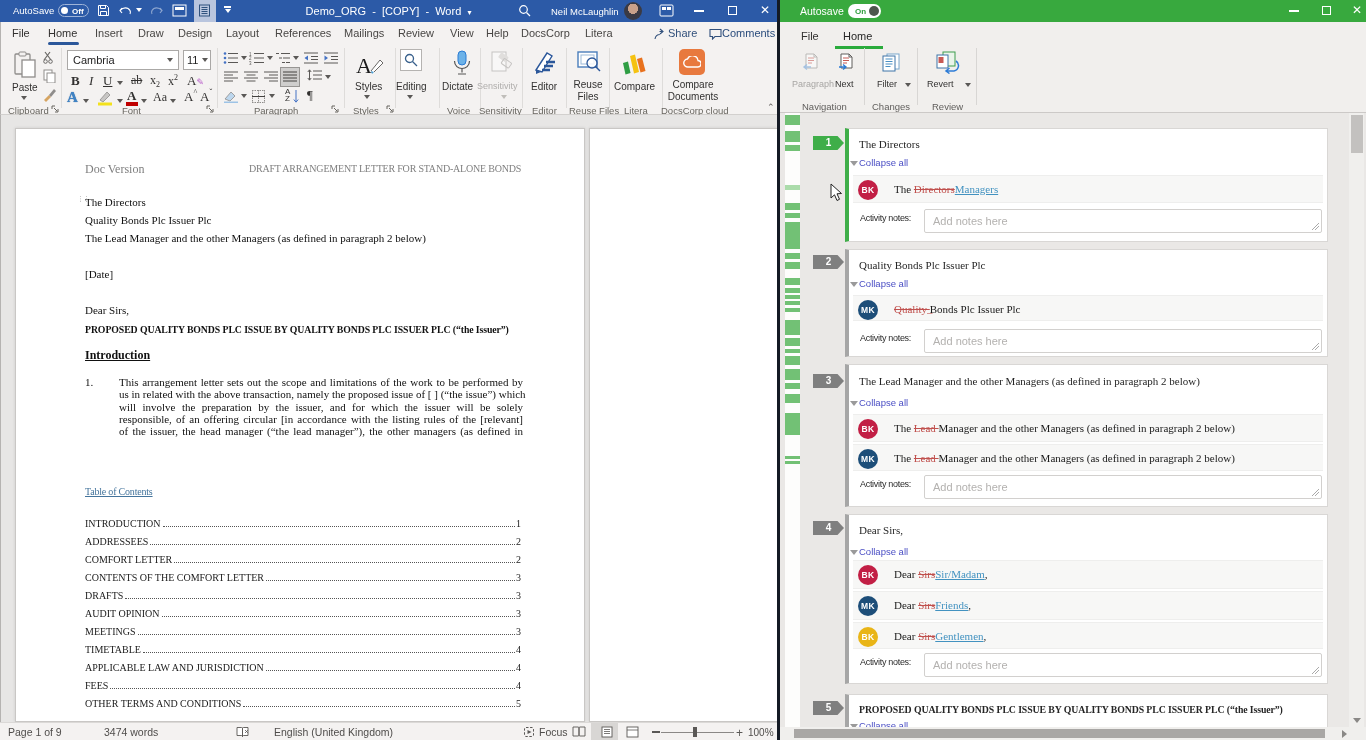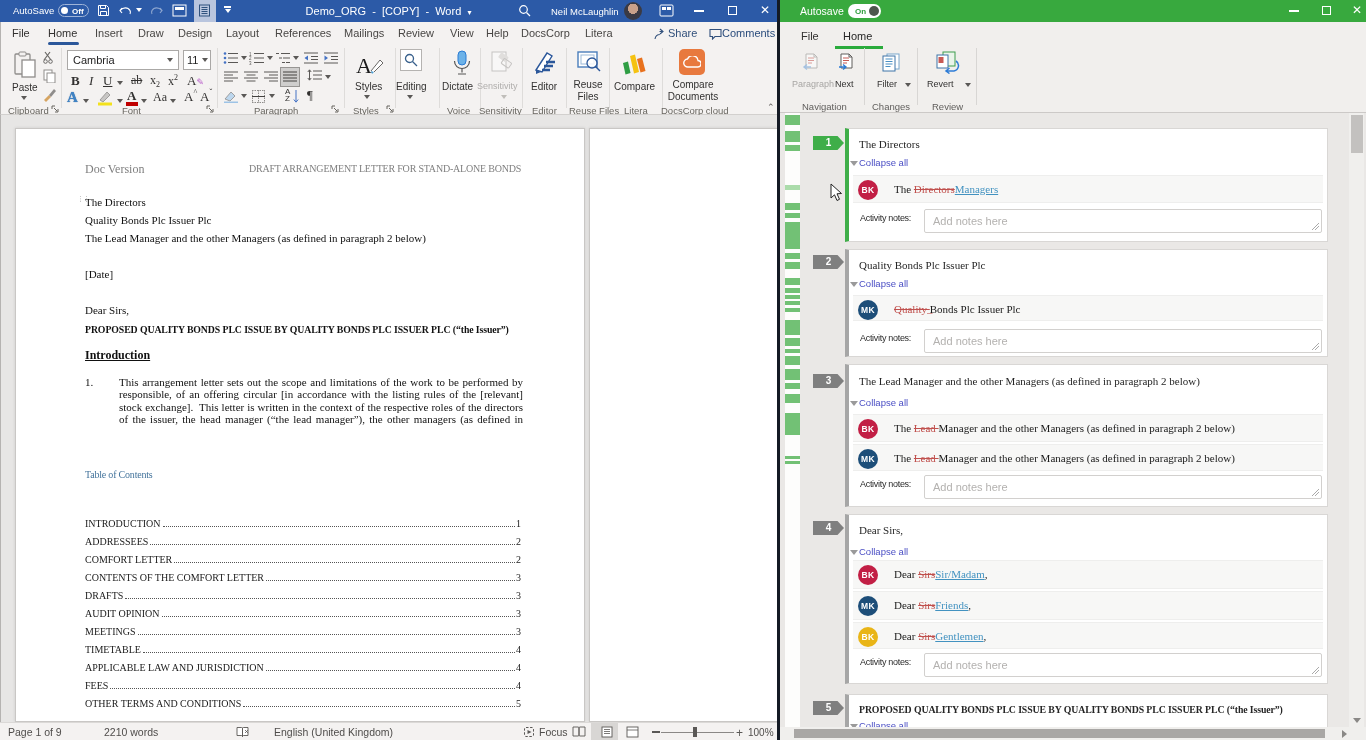--- a/index.html
+++ b/index.html
@@ -311,25 +311,26 @@
     <span class="t ser" style="left:84px;top:81px;font-size:11px;color:#111">The Directors</span>
     <span class="t ser" style="left:84px;top:99px;font-size:11px;color:#111">Quality Bonds Plc Issuer Plc</span>
     <span class="t ser" style="left:84px;top:117px;font-size:11px;color:#111">The Lead Manager and the other Managers (as defined in paragraph 2 below)</span>
     <span class="t ser" style="left:84px;top:153px;font-size:11px;color:#111">[Date]</span>
     <span class="t ser" style="left:84px;top:189px;font-size:11px;color:#111">Dear Sirs,</span>
     <span class="t ser" style="left:84px;top:209px;font-size:9.8px;letter-spacing:-.1px;font-weight:bold;color:#111">PROPOSED QUALITY BONDS PLC ISSUE BY QUALITY BONDS PLC ISSUER PLC (“the Issuer”)</span>
     <span class="t ser" style="left:84px;top:233px;font-size:12px;font-weight:bold;text-decoration:underline;color:#111">Introduction</span>
     <span class="t ser" style="left:84px;top:261px;font-size:11px;color:#111">1.</span>
     <div class="t ser" style="left:118px;top:261px;width:404px;font-size:11px;color:#111">
       <div style="height:12.3px;text-align:justify;text-align-last:justify;white-space:nowrap">This arrangement letter sets out the scope and limitations of the work to be performed by</div>
+      <div style="height:12.3px;text-align:justify;text-align-last:justify;white-space:nowrap">us in related with the above transaction, namely the proposed issue of [ ] (“the issue”) which</div>
+      <div style="height:12.3px;text-align:justify;text-align-last:justify;white-space:nowrap">will involve the preparation by the issuer, and for which the issuer will be solely</div>
       <div style="height:12.3px;text-align:justify;text-align-last:justify;white-space:nowrap">responsible, of an offering circular [in accordance with the listing rules of the [relevant]</div>
-      <div style="height:12.3px;text-align:justify;text-align-last:justify;white-space:nowrap">stock exchange].&nbsp; This letter is written in the context of the respective roles of the directors</div>
       <div style="height:12.3px;text-align:justify;text-align-last:justify;white-space:nowrap">of the issuer, the head manager (“the lead manager”), the other managers (as defined in</div>
     </div>
-    <span class="t ser" style="left:84px;top:354px;font-size:10px;letter-spacing:-.2px;color:#44749c;">Table of Contents</span>
+    <span class="t ser" style="left:84px;top:371px;font-size:10px;letter-spacing:-.2px;color:#44749c;text-decoration:underline">Table of Contents</span>
     <div class="toc" style="top:403px">
       <span>INTRODUCTION</span>
       <span class="lead"></span>
       <span>1</span>
     </div>
     <div class="toc" style="top:421px">
       <span>ADDRESSEES</span>
       <span class="lead"></span>
       <span>2</span>
     </div>
@@ -374,21 +375,21 @@
       <span>4</span>
     </div>
     <div class="toc" style="top:583px">
       <span>OTHER TERMS AND CONDITIONS</span>
       <span class="lead"></span>
       <span>5</span>
     </div>
   </div>
 <div class="wstatus">
 <span class="t" style="left:8px;top:3px">Page 1 of 9</span>
-<span class="t" style="left:104px;top:3px">2210 words</span>
+<span class="t" style="left:104px;top:3px">3474 words</span>
 <svg class="t" style="left:236px;top:3px" width="13" height="12" viewBox="0 0 13 12">
       <path d="M1 1.5 h4.5 a1 1 0 0 1 1 1 v8 a1 1 0 0 0 -1 -1 H1 Z M12 1.5 h-4.5 a1 1 0 0 0 -1 1 v8 a1 1 0 0 1 1 -1 H12 Z" fill="#fff" stroke="#5a5856" stroke-width=".9"></path>
       <path d="M9 4l3 3 M12 4l-3 3" stroke="#5a5856" stroke-width=".8"></path>
     </svg>
 <span class="t" style="left:274px;top:3px">English (United Kingdom)</span>
 <svg class="t" style="left:523px;top:3px" width="12" height="12" viewBox="0 0 12 12">
       <rect x="1.5" y="1.5" width="9" height="9" rx="1.5" fill="none" stroke="#5a5856" stroke-dasharray="2.5 1.6"></rect>
       <path d="M4.5 4 L8.5 6 L4.5 8 Z" fill="#5a5856"></path>
     </svg>
 <span class="t" style="left:539px;top:3px">Focus</span>

